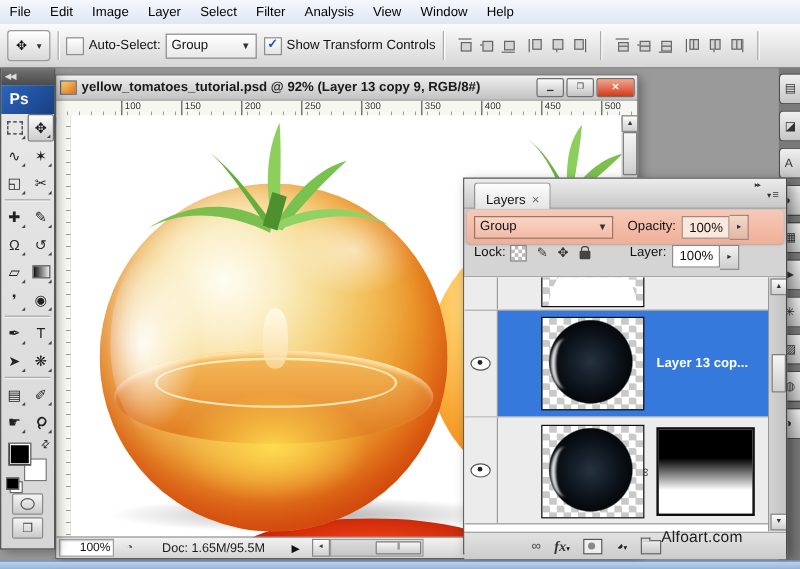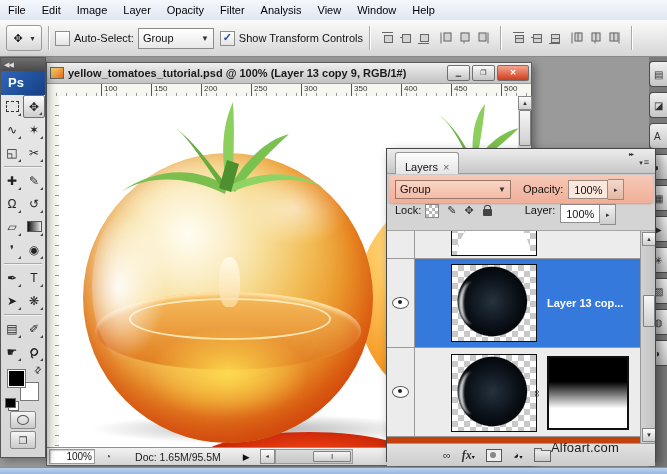--- a/index.html
+++ b/index.html
@@ -155,21 +155,21 @@
   #lockrow{height:26px;border-bottom:1px solid #a5a5a5;display:flex;padding-left:8px;
            background:#d4d4d4}
   .chk{width:12px;height:12px;border:1px solid #888;margin:0 4px;
        background:repeating-conic-gradient(#bbb 0 25%,#fff 0 50%) 0 0/6px 6px}
   .lico{margin:0 4px;font-size:11px;color:#333}
   .plock{width:9px;height:7px;background:#444;border-radius:1px;position:relative;margin:5px 5px 0 5px}
   .plock::before{content:"";position:absolute;left:1px;top:-4px;width:5px;height:4px;border:1px solid #444;
        border-bottom:none;border-radius:3px 3px 0 0}
   .fld.gray{background:#fff;border-color:#8e8e8e}
   .fldbtn.gray{background:linear-gradient(#f2f2f2,#cdcdcd);border-color:#8e8e8e}
-  #llist{height:212px;background:#c2410c;position:relative;overflow:hidden}
+  #llist{height:212px;background:#ffffff;position:relative;overflow:hidden}
   .lrow{position:absolute;left:0;right:15px;border-bottom:1px solid #9a9a9a;overflow:hidden;background:#ececec}
   .lrow .eyec{position:absolute;left:0;top:0;bottom:0;width:27px;border-right:1px solid #9a9a9a;
         display:flex;align-items:center;justify-content:center;background:#ececec}
   .eye{width:15px;height:10px;border:1px solid #555;border-radius:50%;background:#fff;position:relative}
   .eye::after{content:"";position:absolute;left:5px;top:2px;width:4px;height:4px;border-radius:50%;background:#222}
   .lthumb{position:absolute;left:64px;width:84px;border:1px solid #101010;
         background:repeating-conic-gradient(#c9c9c9 0 25%,#fff 0 50%) 0 0/12px 12px}
   .blob{position:absolute;inset:0;background:radial-gradient(circle at 48% 48%,#26323e 0%,#0d141c 38%,#05080c 58%,
         rgba(0,0,0,0) 60%)}
   .blob::before{content:"";position:absolute;left:8%;top:22%;width:26%;height:56%;border-radius:50%;
@@ -195,21 +195,21 @@
   #watermark{left:551px;top:440px;z-index:9;font-size:13px;color:#1d1d1d;letter-spacing:.2px}.tiny6{font-size:6px}
 </style>
 </head>
 <body>
 
 <div id="menubar" class="ab">
   <span class="mi">File</span>
   <span class="mi">Edit</span>
   <span class="mi">Image</span>
   <span class="mi">Layer</span>
-  <span class="mi">Opacity</span>
+  <span class="mi">Select</span>
   <span class="mi">Filter</span>
   <span class="mi">Analysis</span>
   <span class="mi">View</span>
   <span class="mi">Window</span>
   <span class="mi">Help</span>
 </div>
 
 <div id="optionsbar" class="ab">
   <div class="tbtn">
     <span>✥</span>
@@ -327,21 +327,21 @@
       <span>◍</span>
     </div>
   <div class="dstub">
       <span>◑</span>
     </div>
 </div>
 
 <div id="docwin" class="ab">
   <div id="titlebar">
     <span id="doc-icon"></span>
-    <span id="title-text">yellow_tomatoes_tutorial.psd @ 100% (Layer 13 copy 9, RGB/1#)</span>
+    <span id="title-text">yellow_tomatoes_tutorial.psd @ 92% (Layer 13 copy 9, RGB/8#)</span>
     <span class="wbtn">▁</span>
     <span class="wbtn">❐</span>
     <span class="wbtn close">✕</span>
   </div>
   <div id="hruler">
     <span class="minor"></span>
     <span class="rtick" style="left:54px">100</span>
     <span class="rtick" style="left:104px">150</span>
     <span class="rtick" style="left:154px">200</span>
     <span class="rtick" style="left:204px">250</span>

